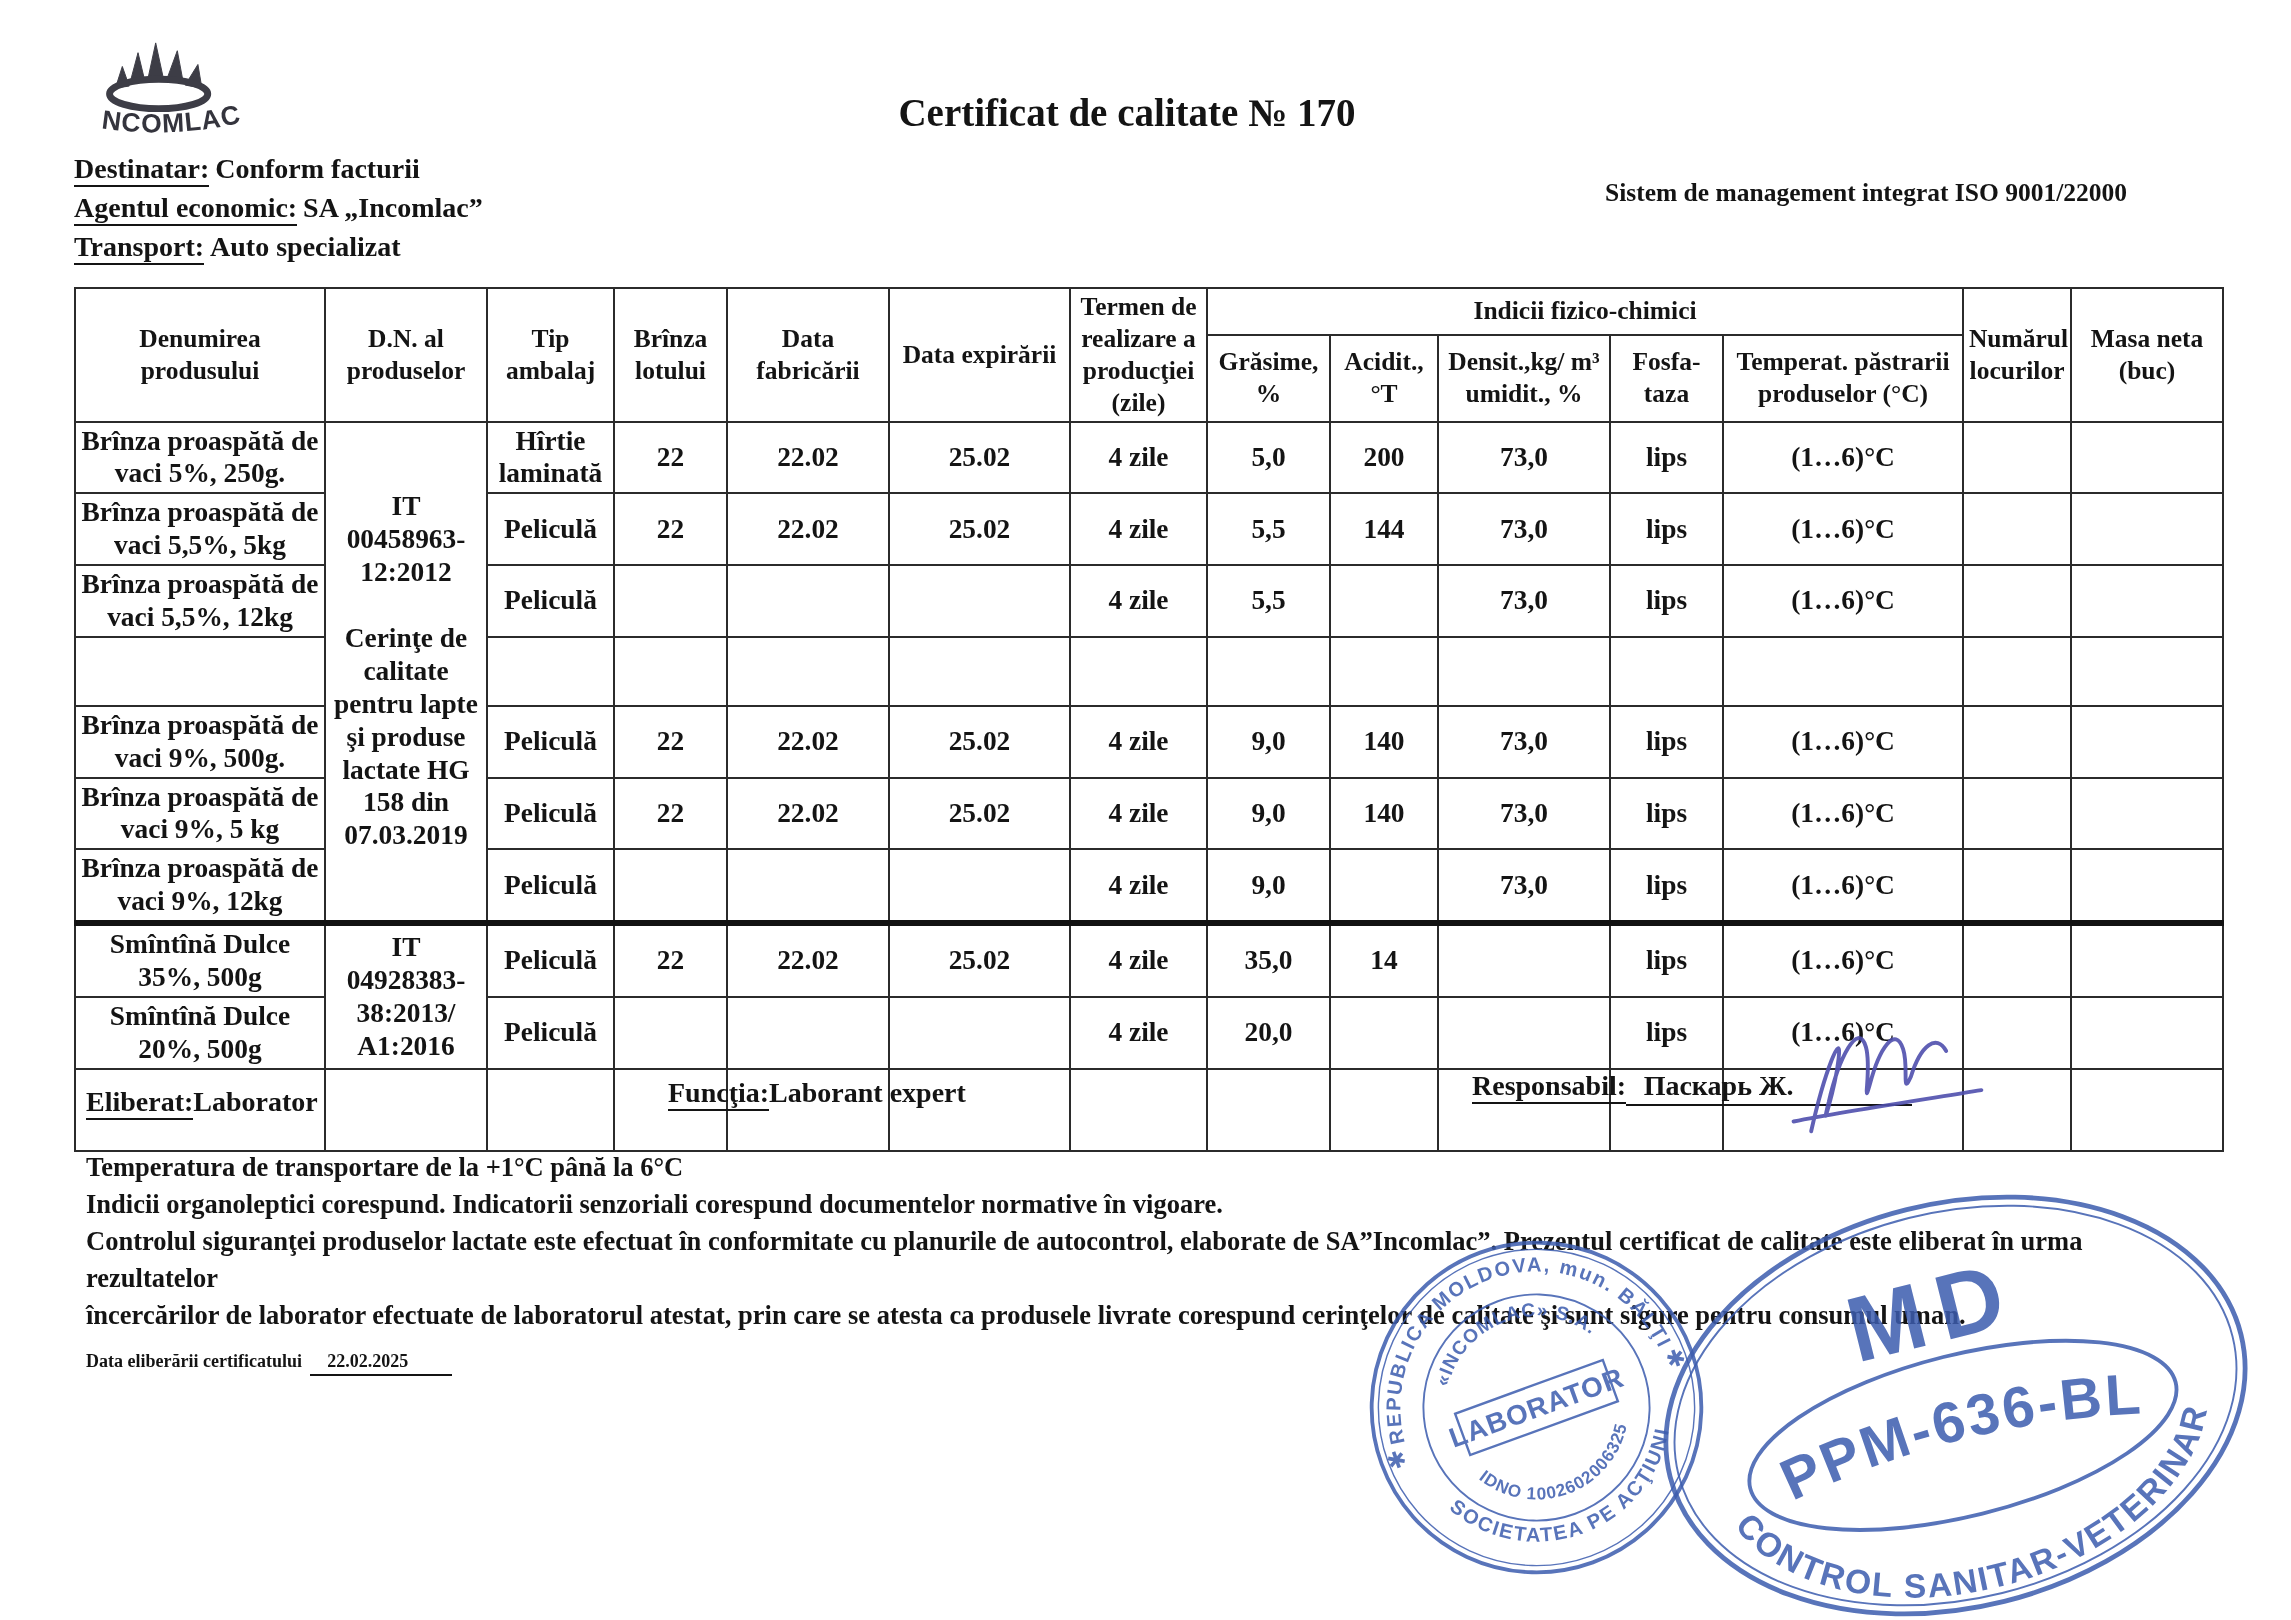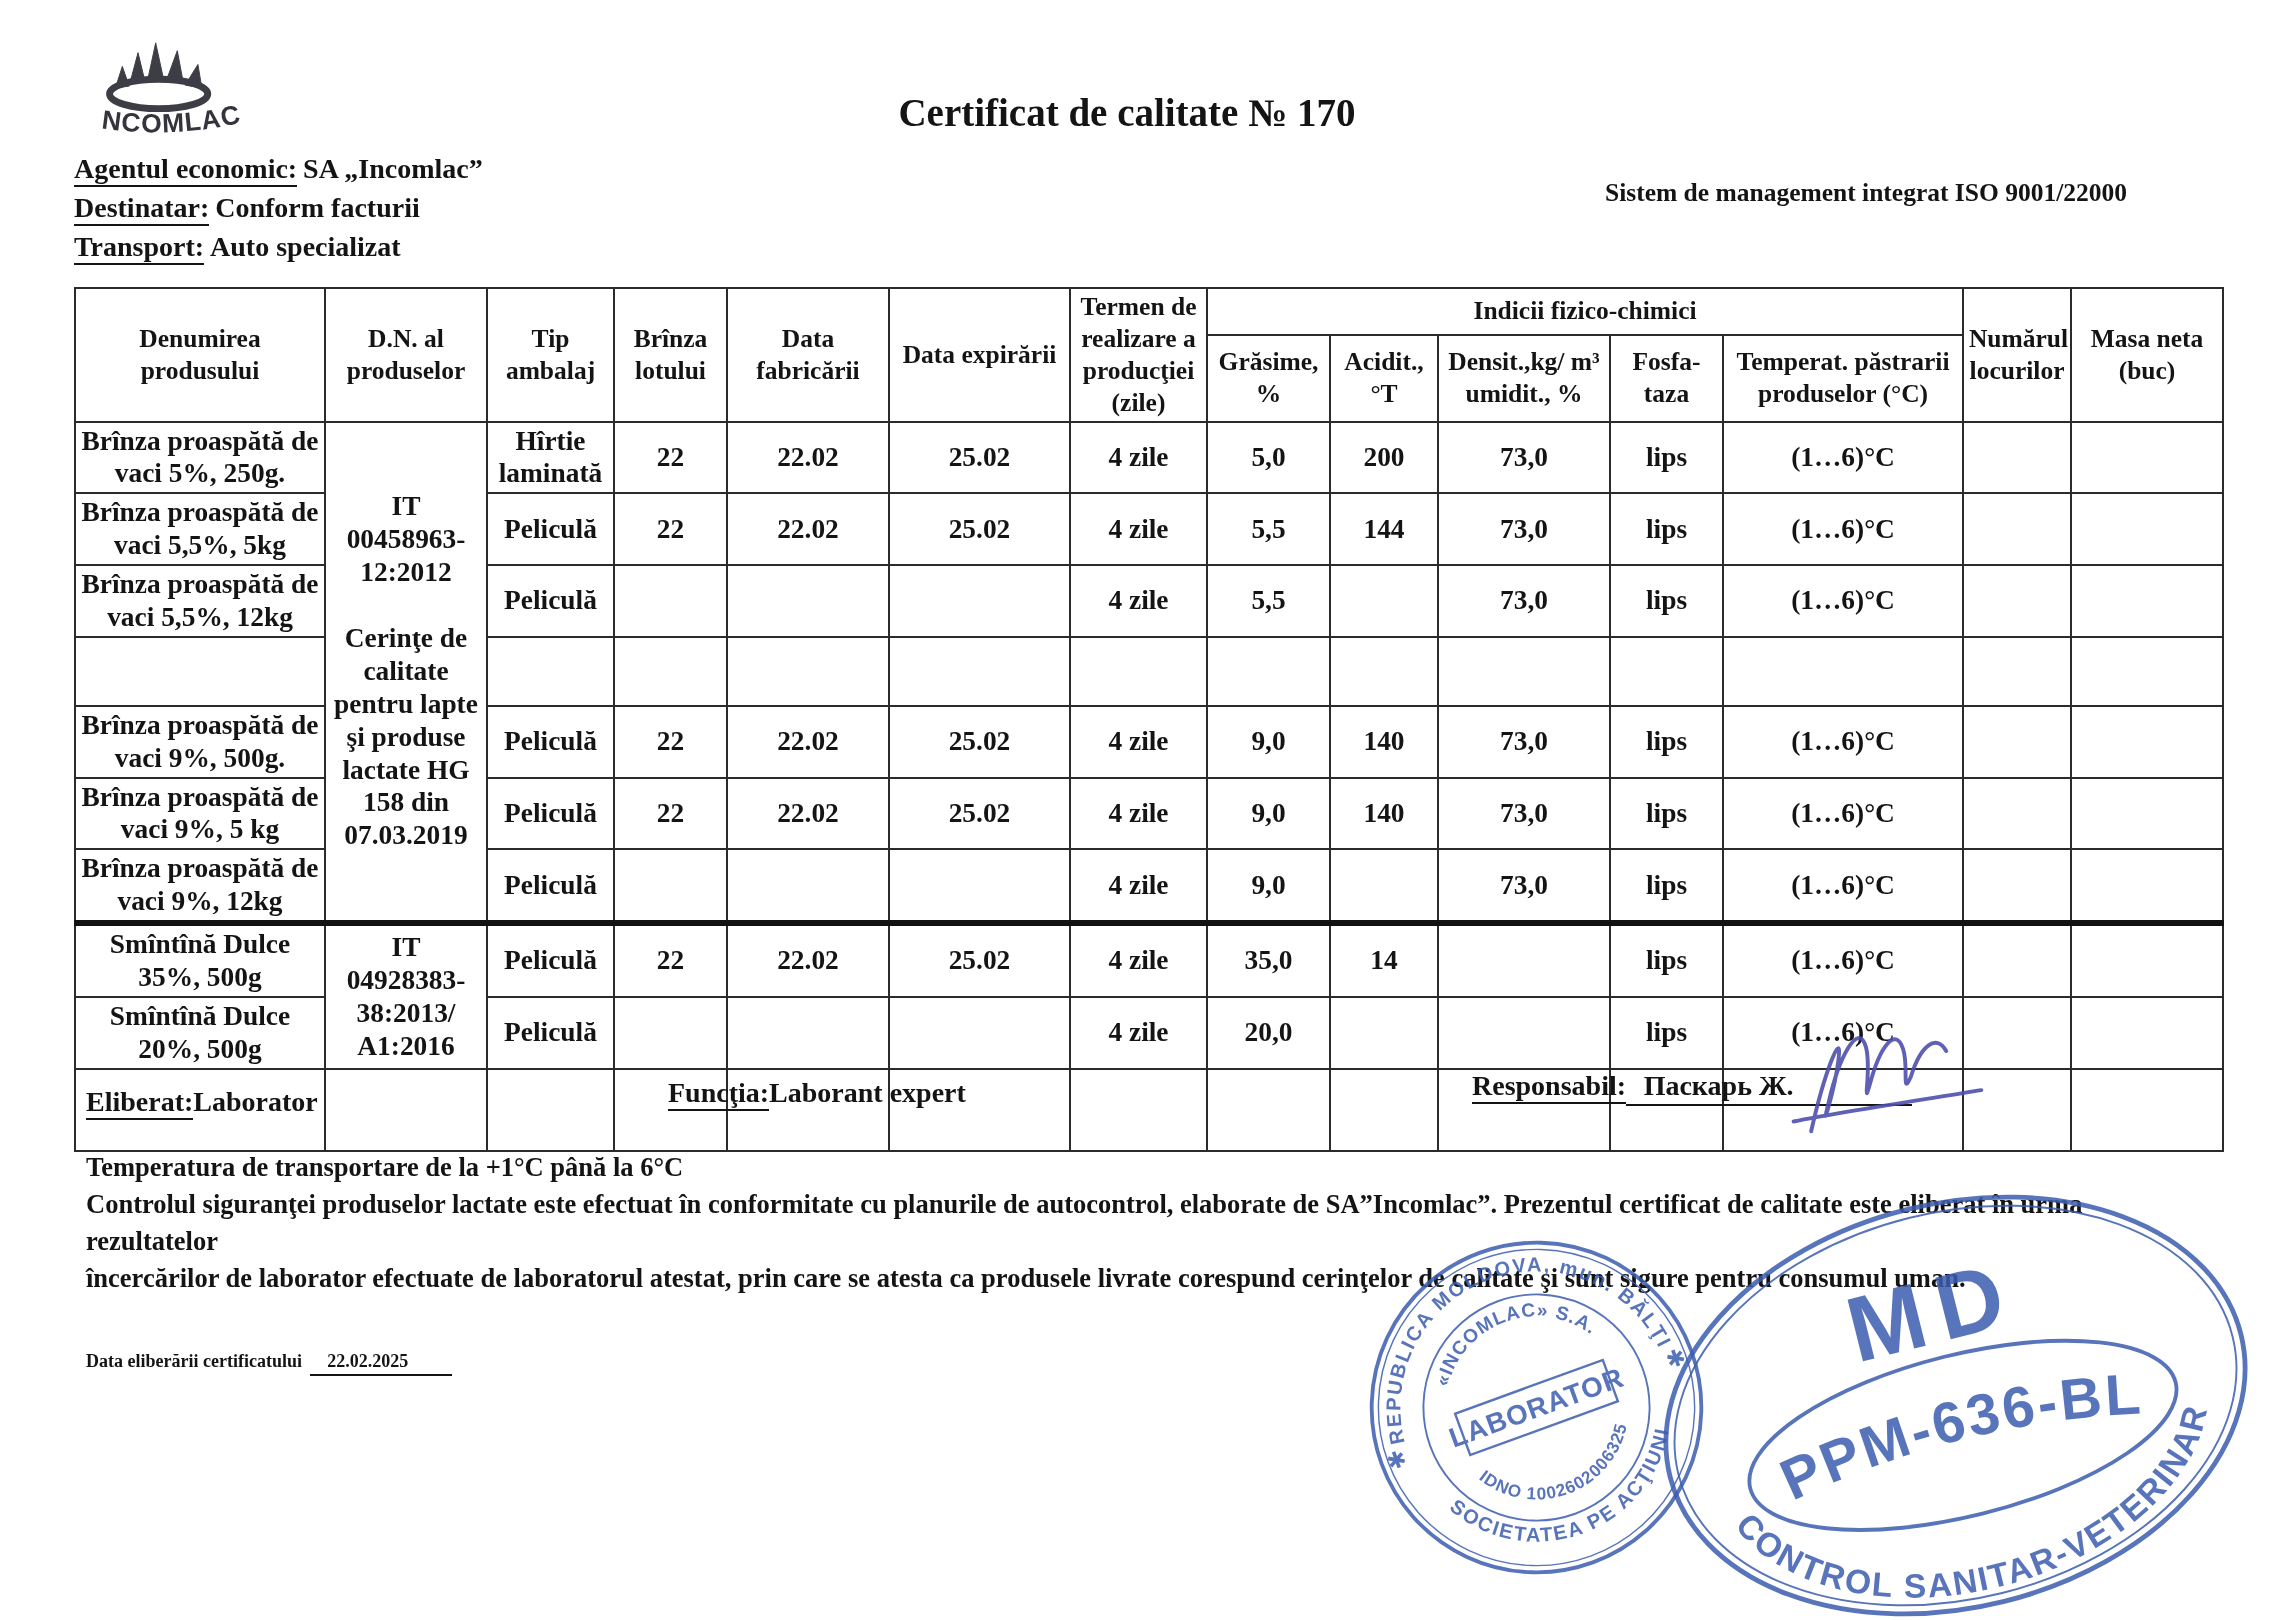--- a/index.html
+++ b/index.html
@@ -60,22 +60,22 @@
       <text font-size="27" font-weight="bold" fill="#34343d" letter-spacing="1">
         <textPath href="#logoArc" startOffset="50%" text-anchor="middle">INCOMLAC</textPath>
       </text>
     </svg>
   </div>
 
   <div class="abs title">Certificat de calitate № 170</div>
   <div class="abs iso">Sistem de management integrat ISO 9001/22000</div>
 
   <div class="abs meta">
+    <div><span class="u">Destinatar:</span><span class="val">Conform facturii</span></div>
     <div><span class="u">Agentul economic:</span><span class="val">SA „Incomlac”</span></div>
-    <div><span class="u">Destinatar:</span><span class="val">Conform facturii</span></div>
     <div><span class="u">Transport:</span><span class="val">Auto specializat</span></div>
   </div>
 
   <table class="cert">
     <colgroup>
       <col style="width:250px">
         <col style="width:162px">
         <col style="width:127px">
         <col style="width:113px">
       <col style="width:162px">
@@ -281,20 +281,21 @@
     <svg width="225" height="147" viewBox="0 0 230 150">
       <g fill="none" stroke="#4f4fae" stroke-width="4" stroke-linecap="round" opacity="0.9">
         <path d="M38 132 C 52 70 70 26 66 58 C 62 92 46 140 56 102 C 66 58 86 18 94 46 C 100 68 90 112 98 84 C 108 46 124 24 132 48 C 138 66 130 98 140 76 C 150 44 166 32 176 50"></path>
         <path d="M20 122 C 70 112 150 100 212 90"></path>
       </g>
     </svg>
   </div>
 
   <div class="abs notes">
     <div>Temperatura de transportare de la +1°C până la 6°C</div>
+    <div>Indicii organoleptici corespund. Indicatorii senzoriali corespund documentelor normative în vigoare.</div>
     <div>Controlul siguranţei produselor lactate este efectuat în conformitate cu planurile de autocontrol, elaborate de SA”Incomlac”. Prezentul certificat de calitate este eliberat în urma rezultatelor</div>
     <div>încercărilor de laborator efectuate de laboratorul atestat, prin care se atesta ca produsele livrate corespund cerinţelor de calitate şi sunt sigure pentru consumul uman.</div>
   </div>
 
   <div class="abs date-line"><span>Data eliberării certificatului</span><span class="date-val">22.02.2025</span></div>
 
   <div class="abs stamp-round">
     <svg width="345" height="345" viewBox="0 0 360 360">
       <defs>
         <path id="rTopOut" d="M 38 180 A 142 142 0 1 1 322 180"></path>

